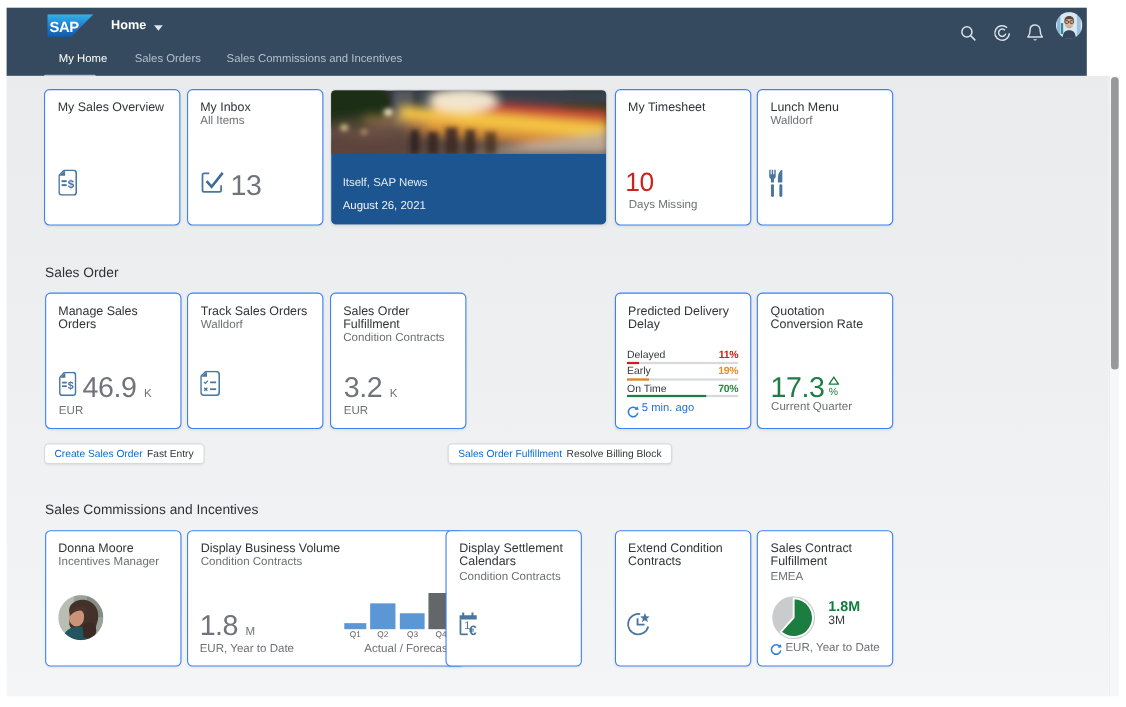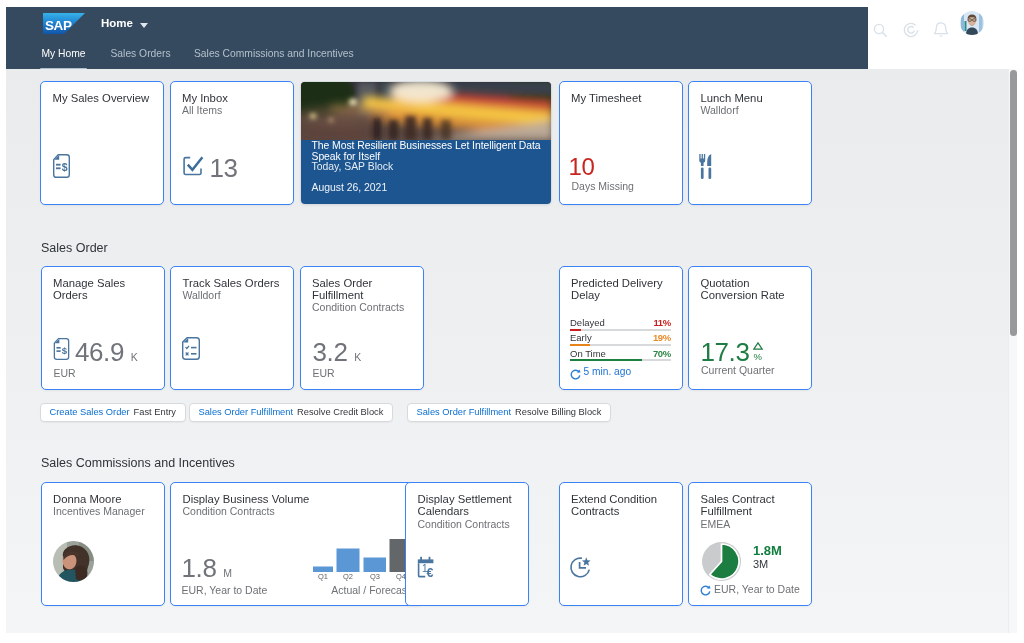--- a/index.html
+++ b/index.html
@@ -1,21 +1,21 @@
 <!DOCTYPE html>
 <html><head>
 <meta charset="utf-8">
 <style>
   * { margin:0; padding:0; box-sizing:border-box; }
   html,body { width:1024px; height:643px; background:#fff; font-family:"Liberation Sans", sans-serif; }
   #page { position:absolute; left:0; top:0; width:1024px; height:643px; overflow:hidden; filter:blur(0.6px); }
   .abs { position:absolute; }
   
-  #shell { left:6px; top:7px; width:862px; height:62px; background:#354a5f; }
-  #tabrow { left:0; top:34px; width:100%; height:28px; }
+  #shell { left:6px; top:7px; width:982px; height:62px; background:#354a5f; }
+  #tabrow { left:12px; top:34px; width:100%; height:28px; }
   .tab { position:absolute; top:7px; font-size:10.3px; color:#b3c0cc; white-space:nowrap; }
   .tab.sel { color:#fff; }
   #tabline { left:39.5px; top:67.5px; width:47px; height:3px; background:#aebfcd; border-radius:1px; }
   #home { left:95px; top:9.5px; font-size:11.5px; font-weight:bold; color:#fff; }
   .hicon { position:absolute; top:0; }
   
   #content { left:6px; top:69px; width:1002px; height:564px; background:linear-gradient(180deg,#e9ebed 0%, #eef0f1 55%, #f4f5f6 100%); }
   #strack { left:1008px; top:69px; width:9px; height:564px; background:#f6f7f8; border-left:1px solid #ededee; }
   #sthumb { left:1010px; top:70px; width:7px; height:266px; background:#98999b; border-radius:3.5px; }
   
@@ -165,22 +165,21 @@
         <rect x="88" y="38" width="9" height="20" fill="#342420" opacity="0.9"></rect>
         <rect x="104" y="34" width="11" height="24" fill="#3e2a22" opacity="0.9"></rect>
         <rect x="122" y="36" width="9" height="22" fill="#35231e" opacity="0.85"></rect>
         <rect x="140" y="38" width="10" height="20" fill="#3a2820" opacity="0.7"></rect>
         <ellipse cx="52" cy="20" rx="4" ry="3.2" fill="#fff3c0"></ellipse>
         <ellipse cx="12" cy="34" rx="3.4" ry="2.6" fill="#ffeaa8" opacity="0.9"></ellipse>
         <ellipse cx="30" cy="38" rx="2.6" ry="2" fill="#e8c890" opacity="0.8"></ellipse>
       </g>
     </svg>
     <div class="abs" style="left:0;top:58px;width:252px;height:66px;background:#1c558f"></div>
-    <div class="abs" style="left:11px;top:57.5px;width:238px;font-size:10.4px;line-height:11.6px;color:#fff;letter-spacing:-0.05px">The Most Resilient Businesses Let Intelligent Data Speak for Itself</div>
-    <div class="abs" style="left:11px;top:79px;font-size:10.4px;color:#e4ecf4">Today, SAP Block</div>
+    <div class="abs" style="left:11px;top:79px;font-size:10.4px;color:#e4ecf4">Itself, SAP News</div>
     <div class="abs" style="left:11px;top:99.5px;font-size:10.4px;color:#eef3f8">August 26, 2021</div>
   </div>
   <div class="tile" style="left:558.5px;top:81px">
     <div class="th">
         <div class="t">My Timesheet</div>
       </div>
     <div class="big" style="left:9px;top:71px;font-size:24px;line-height:28px;color:#c8251f">10</div>
     <div class="foot" style="bottom:auto;top:97.5px">Days Missing</div>
   </div>
   <div class="tile" style="left:688px;top:81px">
@@ -271,21 +270,20 @@
       </div>
     <div class="big" style="left:11.5px;top:72.5px;color:#1d7d43">17.3</div>
     <svg class="abs" style="left:64px;top:75px" width="10" height="8" viewBox="0 0 10 8">
       <polygon points="5,0.8 9.2,7.2 0.8,7.2" fill="none" stroke="#1d7d43" stroke-width="1.2"></polygon>
     </svg>
     <div class="abs" style="left:64.5px;top:84px;font-size:9.5px;color:#1d7d43">%</div>
     <div class="foot" style="bottom:auto;top:97.5px">Current Quarter</div>
   </div>
 
   <div class="lbtn" style="left:39.5px"><b>Create Sales Order</b><span>Fast Entry</span></div>
-  <div class="lbtn" style="left:188.5px"><b>Sales Order Fulfillment</b><span>Resolve Credit Block</span></div>
   <div class="lbtn" style="left:406.5px"><b>Sales Order Fulfillment</b><span>Resolve Billing Block</span></div>
 
   <div class="sect" style="left:41px;top:455.5px">Sales Commissions and Incentives</div>
   <div class="tile" style="left:40.5px;top:482px">
     <div class="th">
         <div class="t">Donna Moore</div>
         <div class="s">Incentives Manager</div>
       </div>
     <svg class="abs" style="left:11px;top:57.5px" width="41" height="41" viewBox="0 0 41 41">
       <defs>

